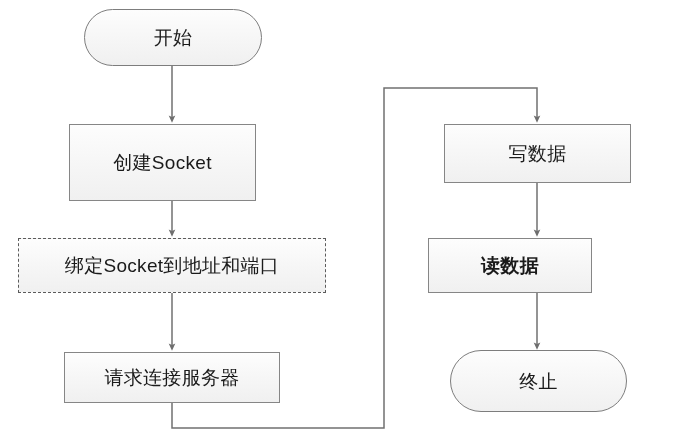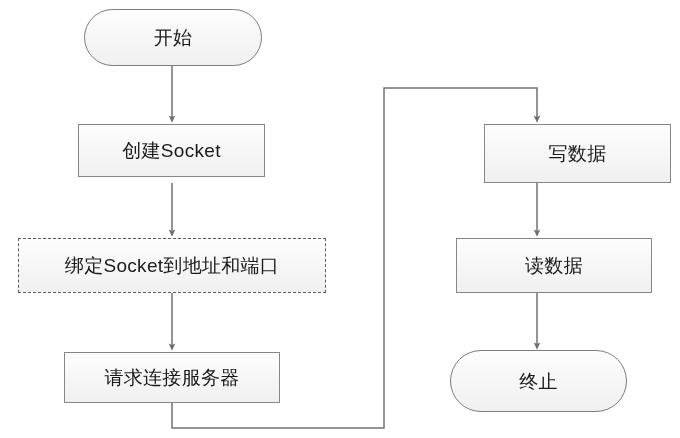--- a/index.html
+++ b/index.html
@@ -73,37 +73,37 @@
 
     <path d="M537,183 L537,233" fill="none" stroke="#707070" stroke-width="1.5" marker-end="url(#arrowhead)"></path>
 
     <path d="M537,293 L537,346" fill="none" stroke="#707070" stroke-width="1.5" marker-end="url(#arrowhead)"></path>
   </svg>
 
   <div class="node terminator" style="left:84px; top:9px; width:178px; height:57px;">
     <span>开始</span>
   </div>
 
-  <div class="node process" style="left:78px; top:124px; width:187px; height:53px;">
+  <div class="node process" style="left:69px; top:124px; width:187px; height:77px;">
     <span>创建Socket</span>
   </div>
 
   <div class="node process" style="left:64px; top:352px; width:216px; height:51px;">
     <span>请求连接服务器</span>
   </div>
 
   <div class="node optional" style="left:18px; top:238px; width:308px; height:55px;">
     <span>绑定Socket到地址和端口</span>
   </div>
 
-  <div class="node process" style="left:444px; top:124px; width:187px; height:59px;margin-left:40px;">
+  <div class="node process" style="left:444px; top:124px; width:187px; height:59px;">
     <span>写数据</span>
   </div>
 
-  <div class="node process" style="left:456px; top:238px; width:196px; height:55px;">
+  <div class="node process" style="left:428px; top:238px; width:164px; height:55px;font-weight:bold;">
     <span>读数据</span>
   </div>
 
   <div class="node terminator" style="left:450px; top:350px; width:177px; height:62px;">
     <span>终止</span>
   </div>
 
 </div>
 
 </body></html>

